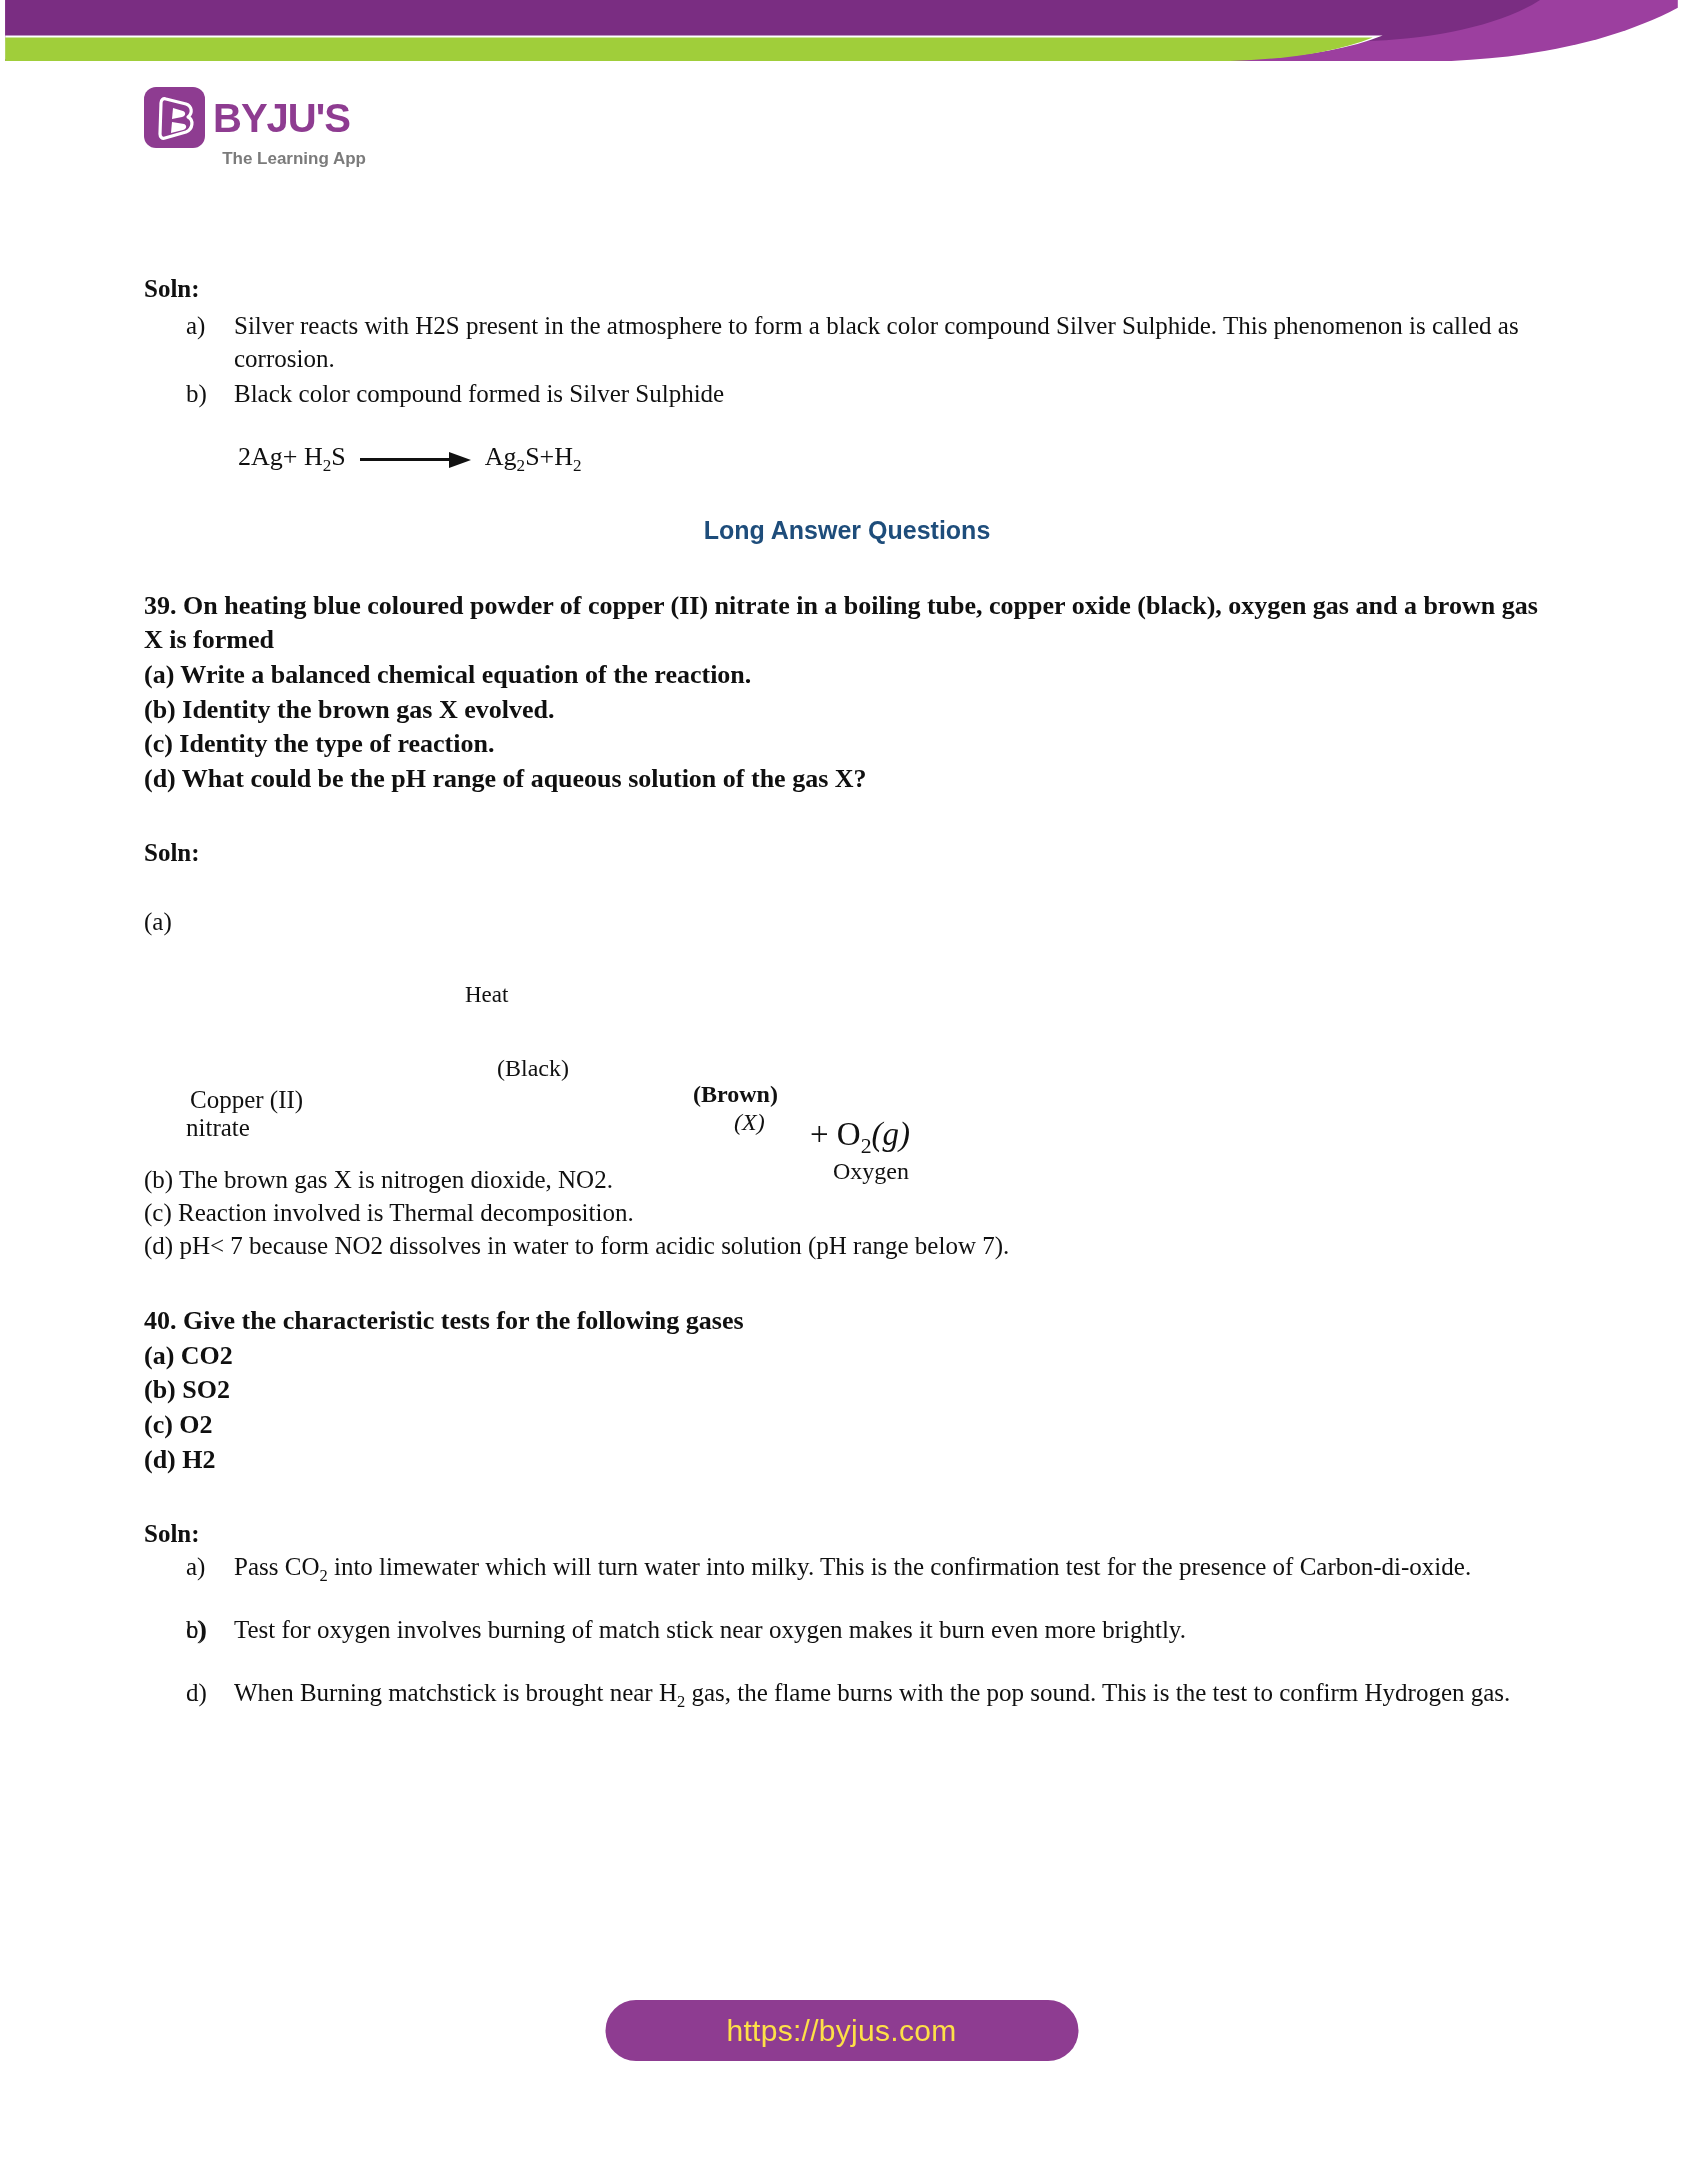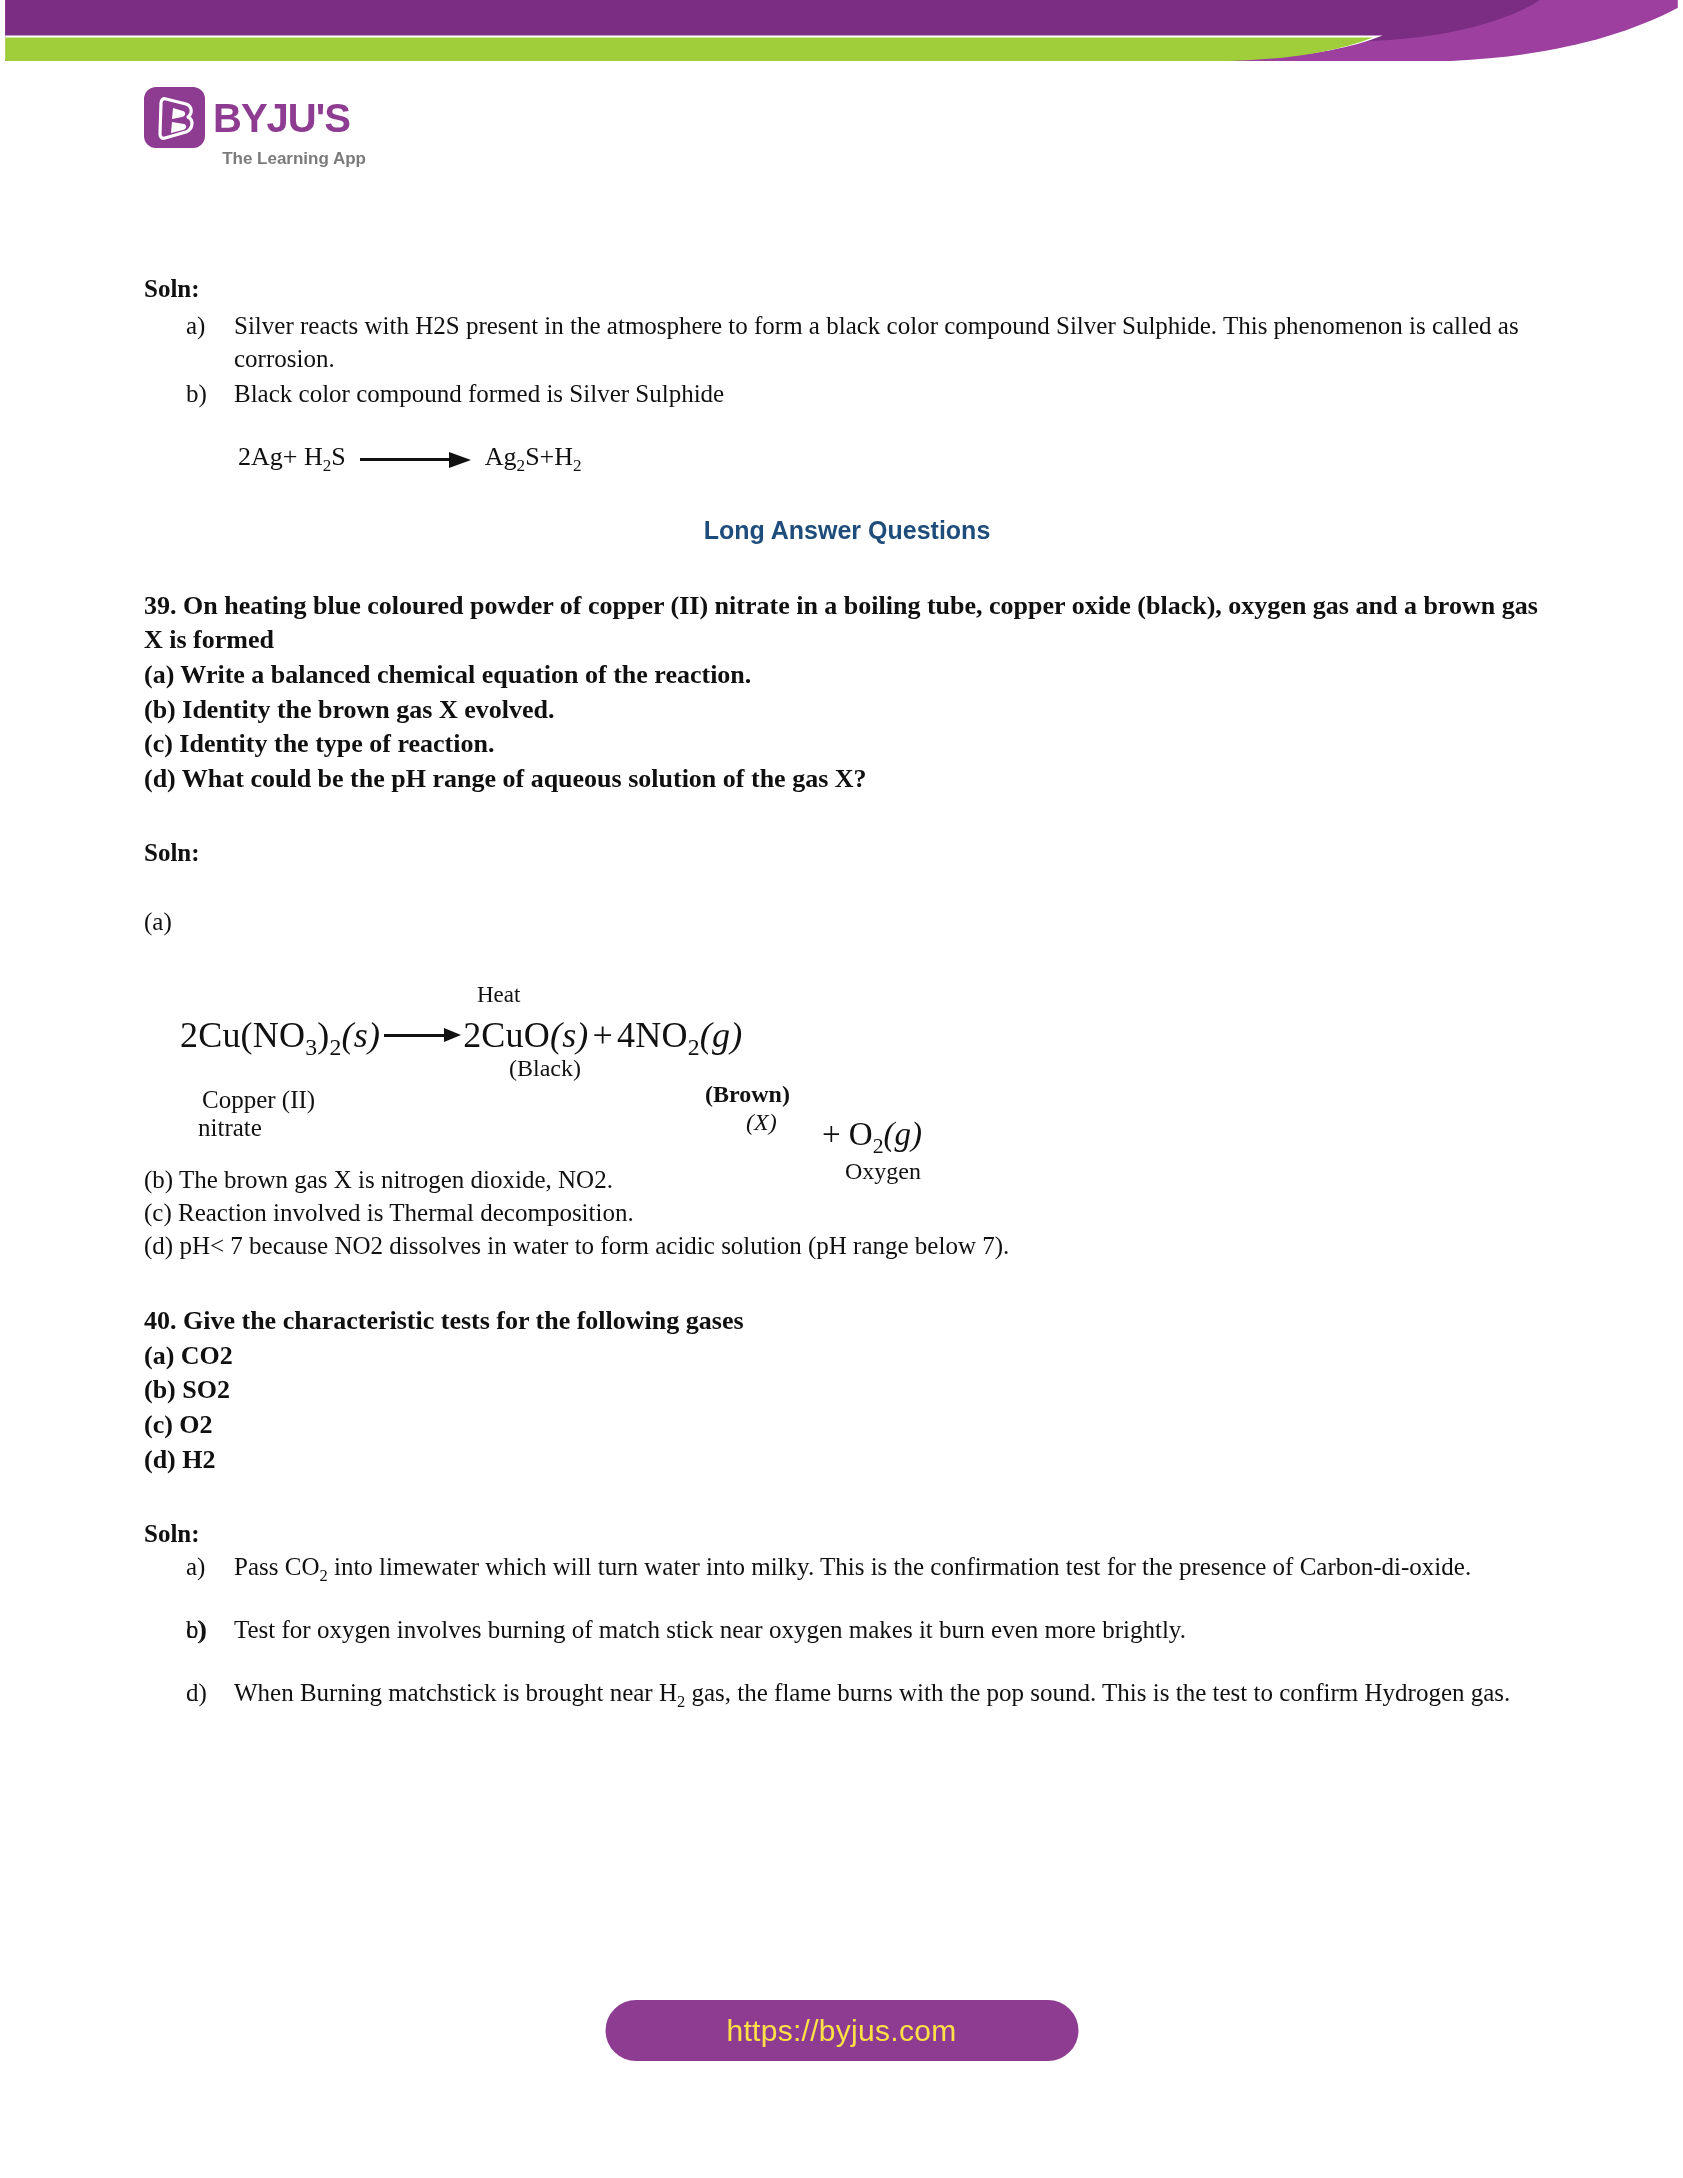--- a/index.html
+++ b/index.html
@@ -158,21 +158,21 @@
     margin-top: 42px;
   }
   .q-block .qline { margin: 0; }
 
   .soln2 { font-weight: bold; margin-top: 40px; }
   .plain-a { margin-top: 36px; }
 
   
   .chem-eq {
     position: relative;
-    margin: 42px 0 0 36px;
+    margin: 42px 0 0 24px;
     height: 183px;
     font-family: "Liberation Serif", serif;
     color: #111;
   }
   .chem-eq .main {
     position: absolute;
     top: 32px; left: 0;
     font-size: 36px;
     white-space: nowrap;
     letter-spacing: 0.2px;
@@ -291,21 +291,20 @@
     <p class="qline">(b) Identity the brown gas X evolved.</p>
     <p class="qline">(c) Identity the type of reaction.</p>
     <p class="qline">(d) What could be the pH range of aqueous solution of the gas X?</p>
   </div>
 
   <div class="soln2">Soln:</div>
   <div class="plain-a">(a)</div>
 
   <div class="chem-eq">
     <div class="heat">Heat</div>
-    <div class="main"><span>2Cu(NO</span><sub>3</sub><span>)</span><sub>2</sub><em style="font-style:italic">(s)</em><span class="ar"></span><span>2CuO</span><em style="font-style:italic">(s)</em><span style="padding:0 4px">+</span><span>4NO</span><sub>2</sub><em style="font-style:italic">(g)</em></div>
     <div class="lbl l-black">(Black)</div>
     <div class="lbl l-brown">(Brown)</div>
     <div class="lbl l-x">(X)</div>
     <div class="lbl l-cu1">Copper (II)</div>
     <div class="lbl l-cu2">nitrate</div>
     <div class="lbl l-o2"><span>+ O</span><sub>2</sub><em style="font-style:italic">(g)</em></div>
     <div class="lbl l-oxy">Oxygen</div>
   </div>
 
   <div>(b) The brown gas X is nitrogen dioxide, NO2.</div>

